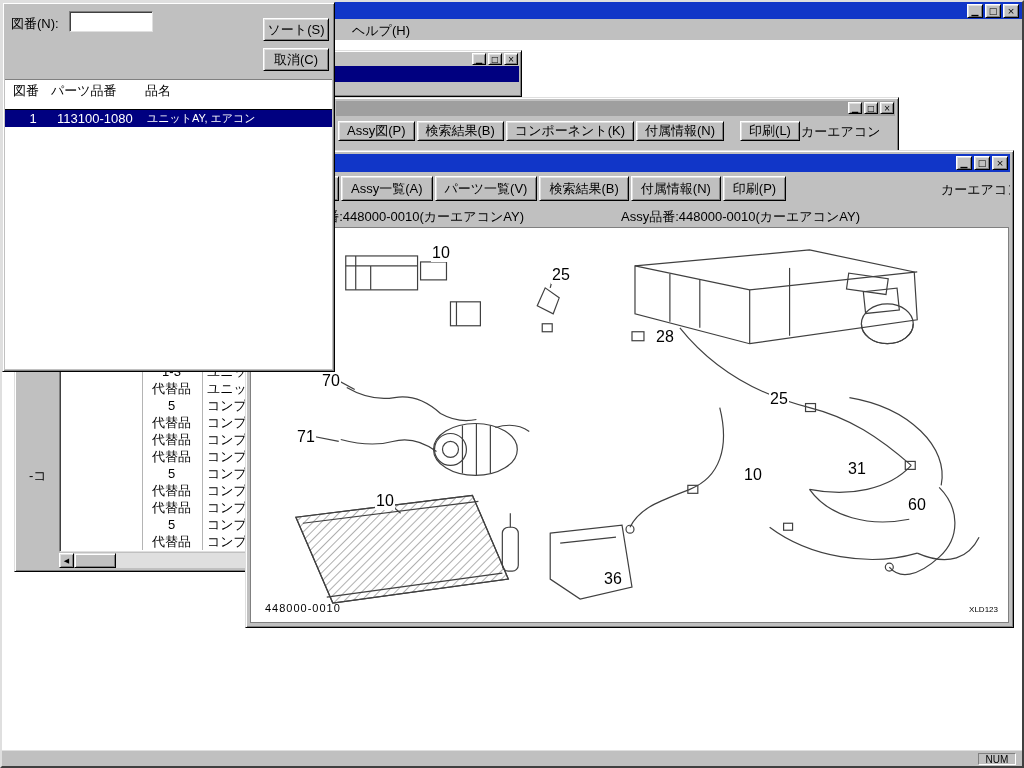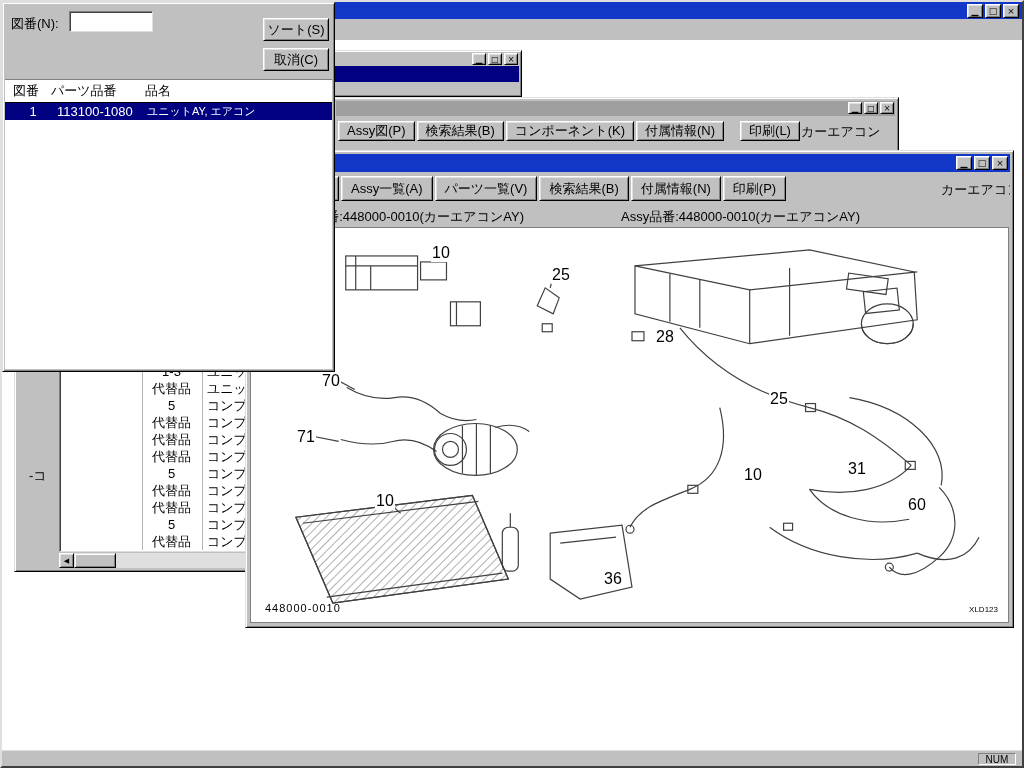--- a/index.html
+++ b/index.html
@@ -80,39 +80,42 @@
 
   
   .zuban-dialog { position:absolute; left:0; top:0; width:333px; height:370px; z-index:5; }
   .dlg-label { position:absolute; left:8px; top:12px; }
   .dlg-input { position:absolute; left:66px; top:8px; width:84px; height:21px; font:inherit; padding:0 3px; }
   .dlg-sort { position:absolute; right:5px; top:15px; width:66px; height:23px; }
   .dlg-cancel { position:absolute; right:5px; top:45px; width:66px; height:23px; }
   .dlg-esc { position:absolute; left:8px; top:52px; white-space:nowrap; }
   .dlg-list { position:absolute; left:2px; top:76px; right:2px; bottom:2px; background:#fff;
               border-top:1px solid #808080; overflow:hidden; }
-  .dlg-header { position:relative; height:23px; border-bottom:1px solid #000; }
+  .dlg-header { position:relative; height:30px; border-bottom:1px solid #000; }
   .dlg-header span { position:absolute; top:2px; }
   .h-zuban { left:8px; } .h-partno { left:46px; } .h-name { left:108px;padding-left:32px; }
   .dlg-row { position:relative; height:17px; }
   .dlg-row.selected { background:#000080; color:#fff; }
   .dlg-row span { position:absolute; top:1px; white-space:nowrap; }
   .r-zuban { left:16px; width:24px; text-align:center; } .r-partno { left:52px; } .r-name { left:142px; font-size:11px; }
 </style>
 </head>
 <body>
 
 <div class="screen">
 
   <div class="main-titlebar">
     <div class="capgroup">
       <button class="btn capbtn"><span>▁</span></button>
       <button class="btn capbtn"><span>□</span></button>
       <button class="btn capbtn"><span>×</span></button>
     </div>
+  </div>
+  <div class="main-menubar">
+    <span class="menu-item">ヘルプ(H)</span>
   </div>
   <div class="main-client"></div>
 
   <div class="bg-window raised">
     <div class="capgroup">
       <button class="btn capbtn capbtn-sm"><span>▁</span></button>
       <button class="btn capbtn capbtn-sm"><span>□</span></button>
       <button class="btn capbtn capbtn-sm"><span>×</span></button>
     </div>
     <div class="bg-navy"></div>

